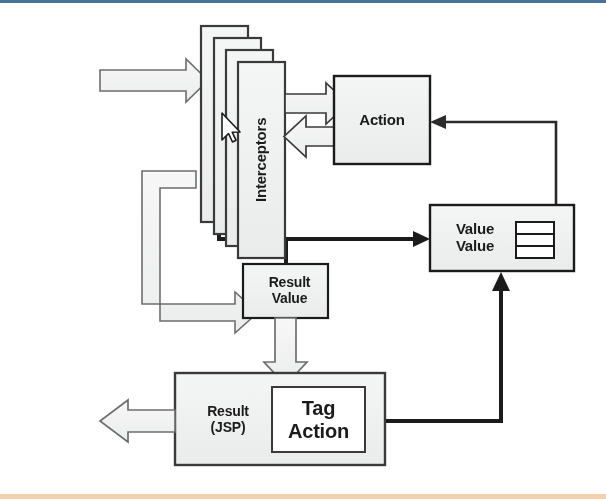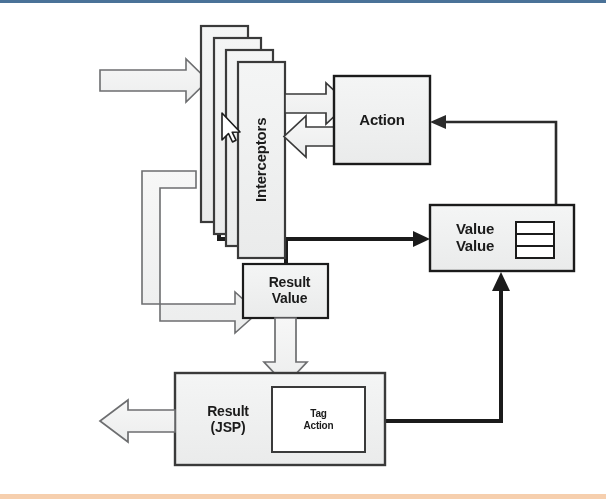--- a/index.html
+++ b/index.html
@@ -41,21 +41,21 @@
     text-align: center;
     line-height: 1.12;
     letter-spacing: -0.2px;
     pointer-events: none;
     user-select: none;
   }
   .lbl-action { font-size: 15px; }
   .lbl-value  { font-size: 15px; }
   .lbl-restype{ font-size: 14px; }
   .lbl-result { font-size: 14px; }
-  .lbl-tag    { font-size: 10px; }
+  .lbl-tag    { font-size: 20px; }
   .lbl-int {
     font-size: 15px;
     writing-mode: vertical-rl;
     transform: rotate(180deg);
     transform-origin: center;
   }
 </style>
 </head>
 <body>
 

